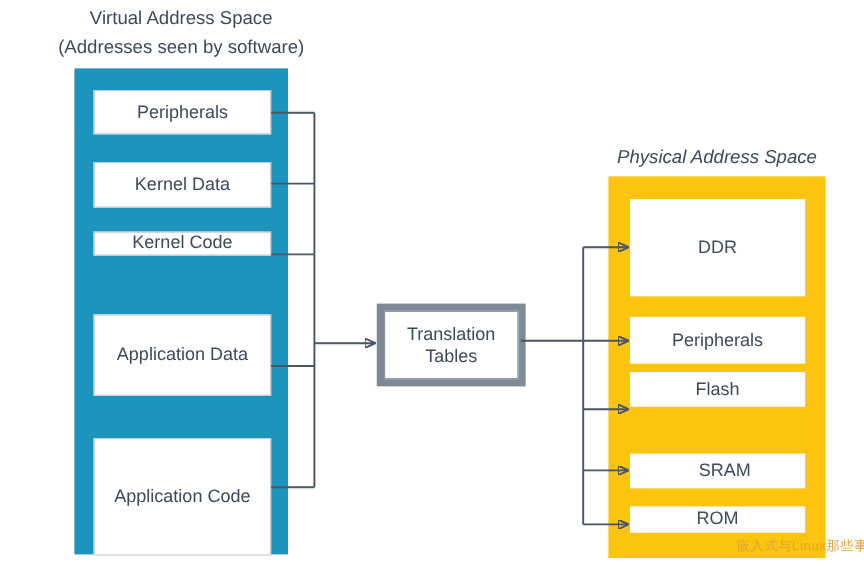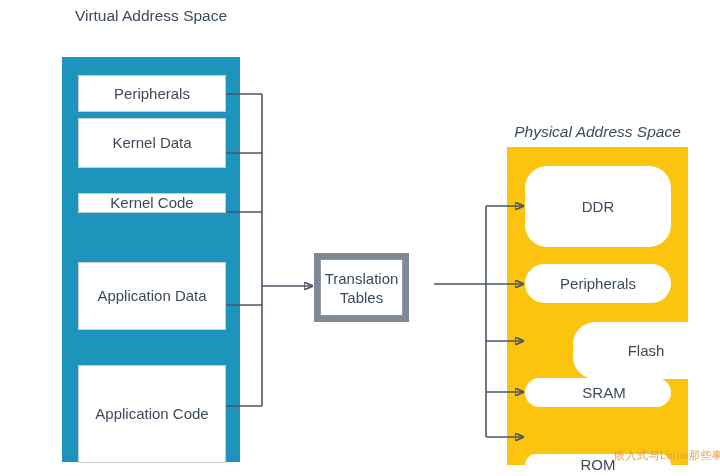--- a/index.html
+++ b/index.html
@@ -24,33 +24,33 @@
   .region.yellow{left:507px;top:147px;width:181px;height:318px;background:var(--physical-yellow);}
   .block{
     position:absolute;box-sizing:border-box;background:#fff;
     display:flex;align-items:center;justify-content:center;text-align:center;
     font-size:15px;line-height:20px;color:var(--text);
   }
   .block.bordered{border:1px solid var(--block-border);}
   
   .vb{left:78px;width:148px;}
   .vb0{top:75px;height:37px;}
-  .vb1{top:118px;height:50px;}
+  .vb1{top:135px;height:38px;}
   .vb2{top:193px;height:20px;}
   .vb3{top:262px;height:68px;}
   .vb4{top:365px;height:98px;}
   
-  .pb{left:525px;width:146px;border-radius:22px;}
+  .pb{left:525px;width:146px;}
   .pb0{top:166px;height:81px;}
   .pb1{top:264px;height:39px;}
-  .pb2{top:322px;height:57px;margin-left:48px;}
+  .pb2{top:310px;height:29px;}
   .pb3{top:378px;height:29px;padding-left:12px;}
-  .pb4{top:422px;height:22px;margin-top:32px;}
+  .pb4{top:422px;height:22px;}
   .translation{
-    left:314px;top:253px;width:95px;height:69px;
+    left:314px;top:253px;width:124px;height:69px;
     border:6px solid var(--translation-border);background:#fff;
   }
   .translation-inner{
     position:absolute;inset:0;border:1px solid var(--translation-inner-border);
     display:flex;align-items:center;justify-content:center;text-align:center;
     font-size:15px;line-height:19px;padding:0 6px;color:var(--text);
   }
   .vtitle{left:0;top:4px;width:302px;text-align:center;}
   .ptitle{left:495px;top:120px;width:205px;font-style:italic;}
   svg.wires{position:absolute;left:0;top:0;width:720px;height:476px;pointer-events:none;}
@@ -60,20 +60,21 @@
     color:var(--watermark);z-index:6;white-space:nowrap;letter-spacing:0.5px;
   }
 </style>
 </head>
 <body>
 
 <div class="canvas">
 
   <div class="abs title vtitle">
     <div>Virtual Address Space</div>
+    <div>(Addresses seen by software)</div>
   </div>
 
   <div class="abs title ptitle">Physical Address Space</div>
 
   <div class="region blue"></div>
 
   <div class="region yellow"></div>
 
   <div class="block bordered vb vb0">Peripherals</div>
   <div class="block bordered vb vb1">Kernel Data</div>

